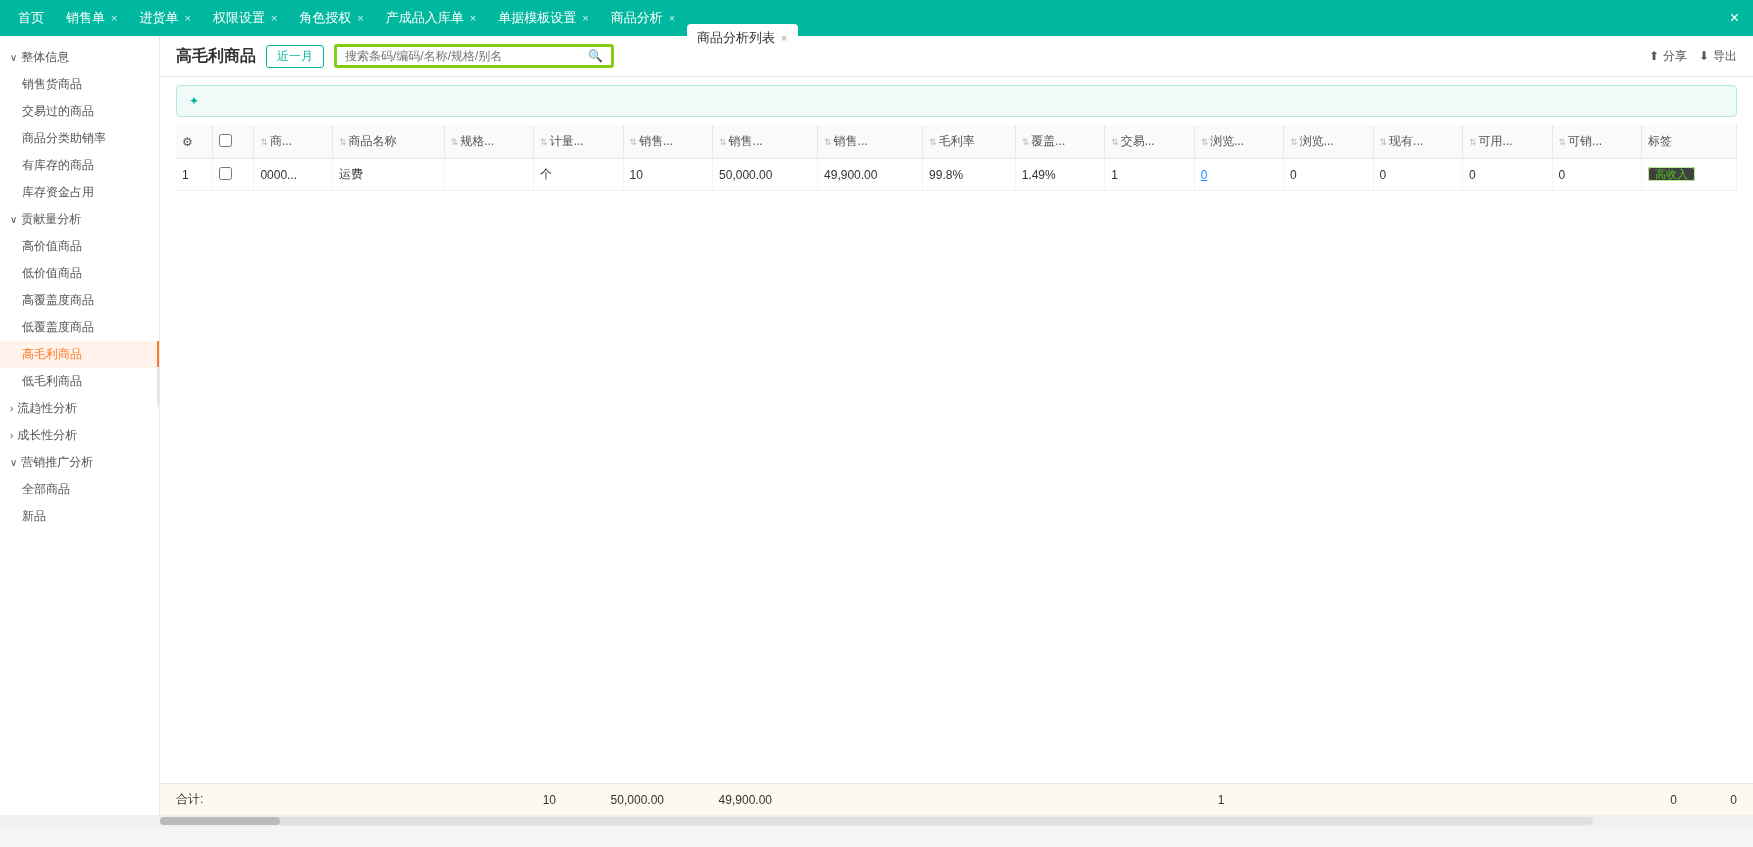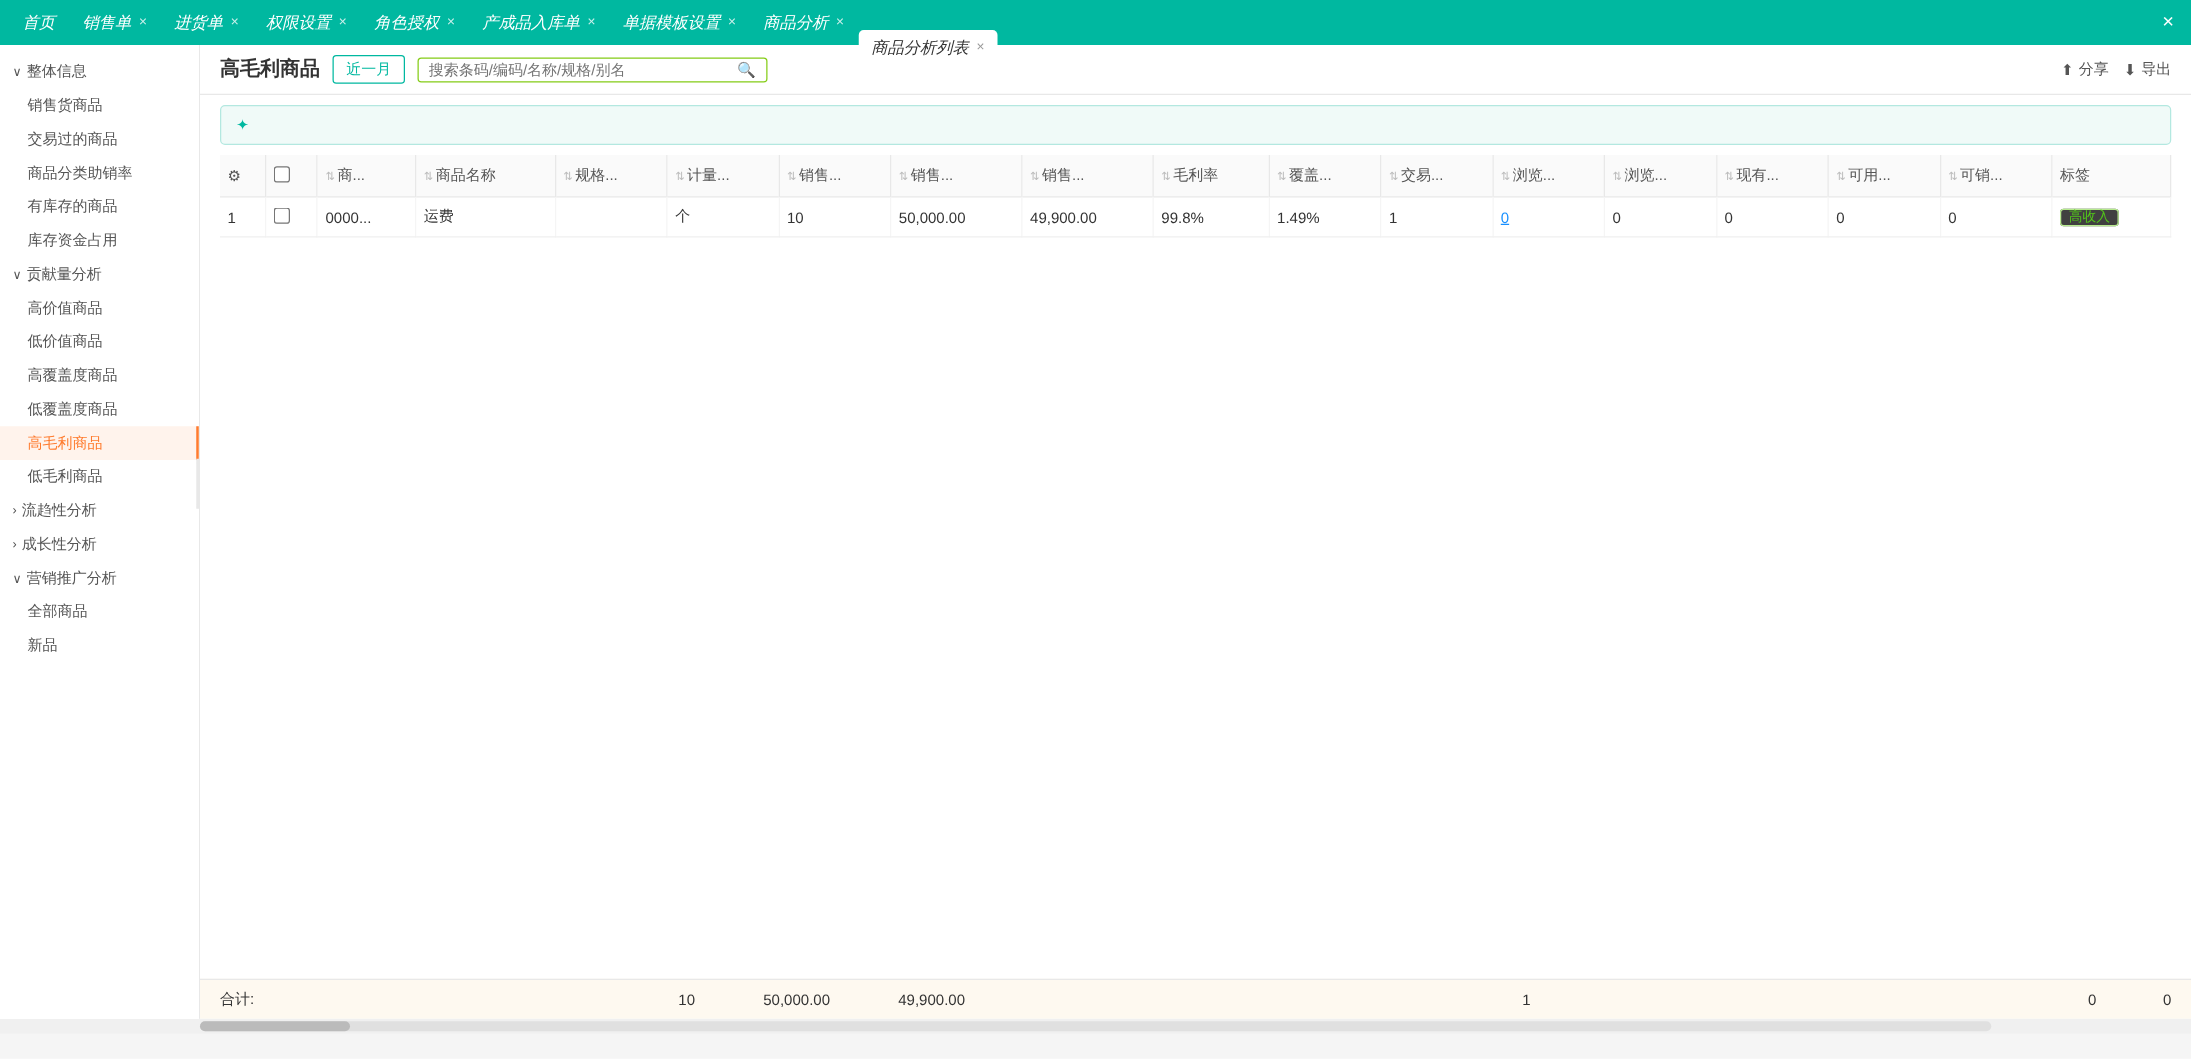--- a/index.html
+++ b/index.html
@@ -6,21 +6,20 @@
     body { font-family: 'Microsoft YaHei', Arial, sans-serif; font-size: 12px; color: #333; background: #f5f5f5; overflow: hidden; }
 
     
     .top-nav {
       display: flex;
       align-items: center;
       background: #00b8a0;
       height: 36px;
       padding: 0 8px;
       gap: 3px;
-      font-style: italic;
     }
     .nav-item {
       display: flex;
       align-items: center;
       height: 28px;
       padding: 0 10px;
       color: #fff;
       cursor: pointer;
       border-radius: 4px 4px 0 0;
       font-size: 13px;
@@ -114,21 +113,21 @@
       color: #00b8a0;
       border-radius: 3px;
       padding: 2px 10px;
       cursor: pointer;
       font-size: 12px;
       text-align: center;
     }
     .search-box {
       display: flex;
       align-items: center;
-      border: 1px solid #84cc16;
+      border: 3px solid #84cc16;
       border-radius: 3px;
       padding: 2px 8px;
       gap: 4px;
       flex: 1;
       max-width: 280px;
     }
     .search-box input {
       border: none;
       outline: none;
       font-size: 12px;

